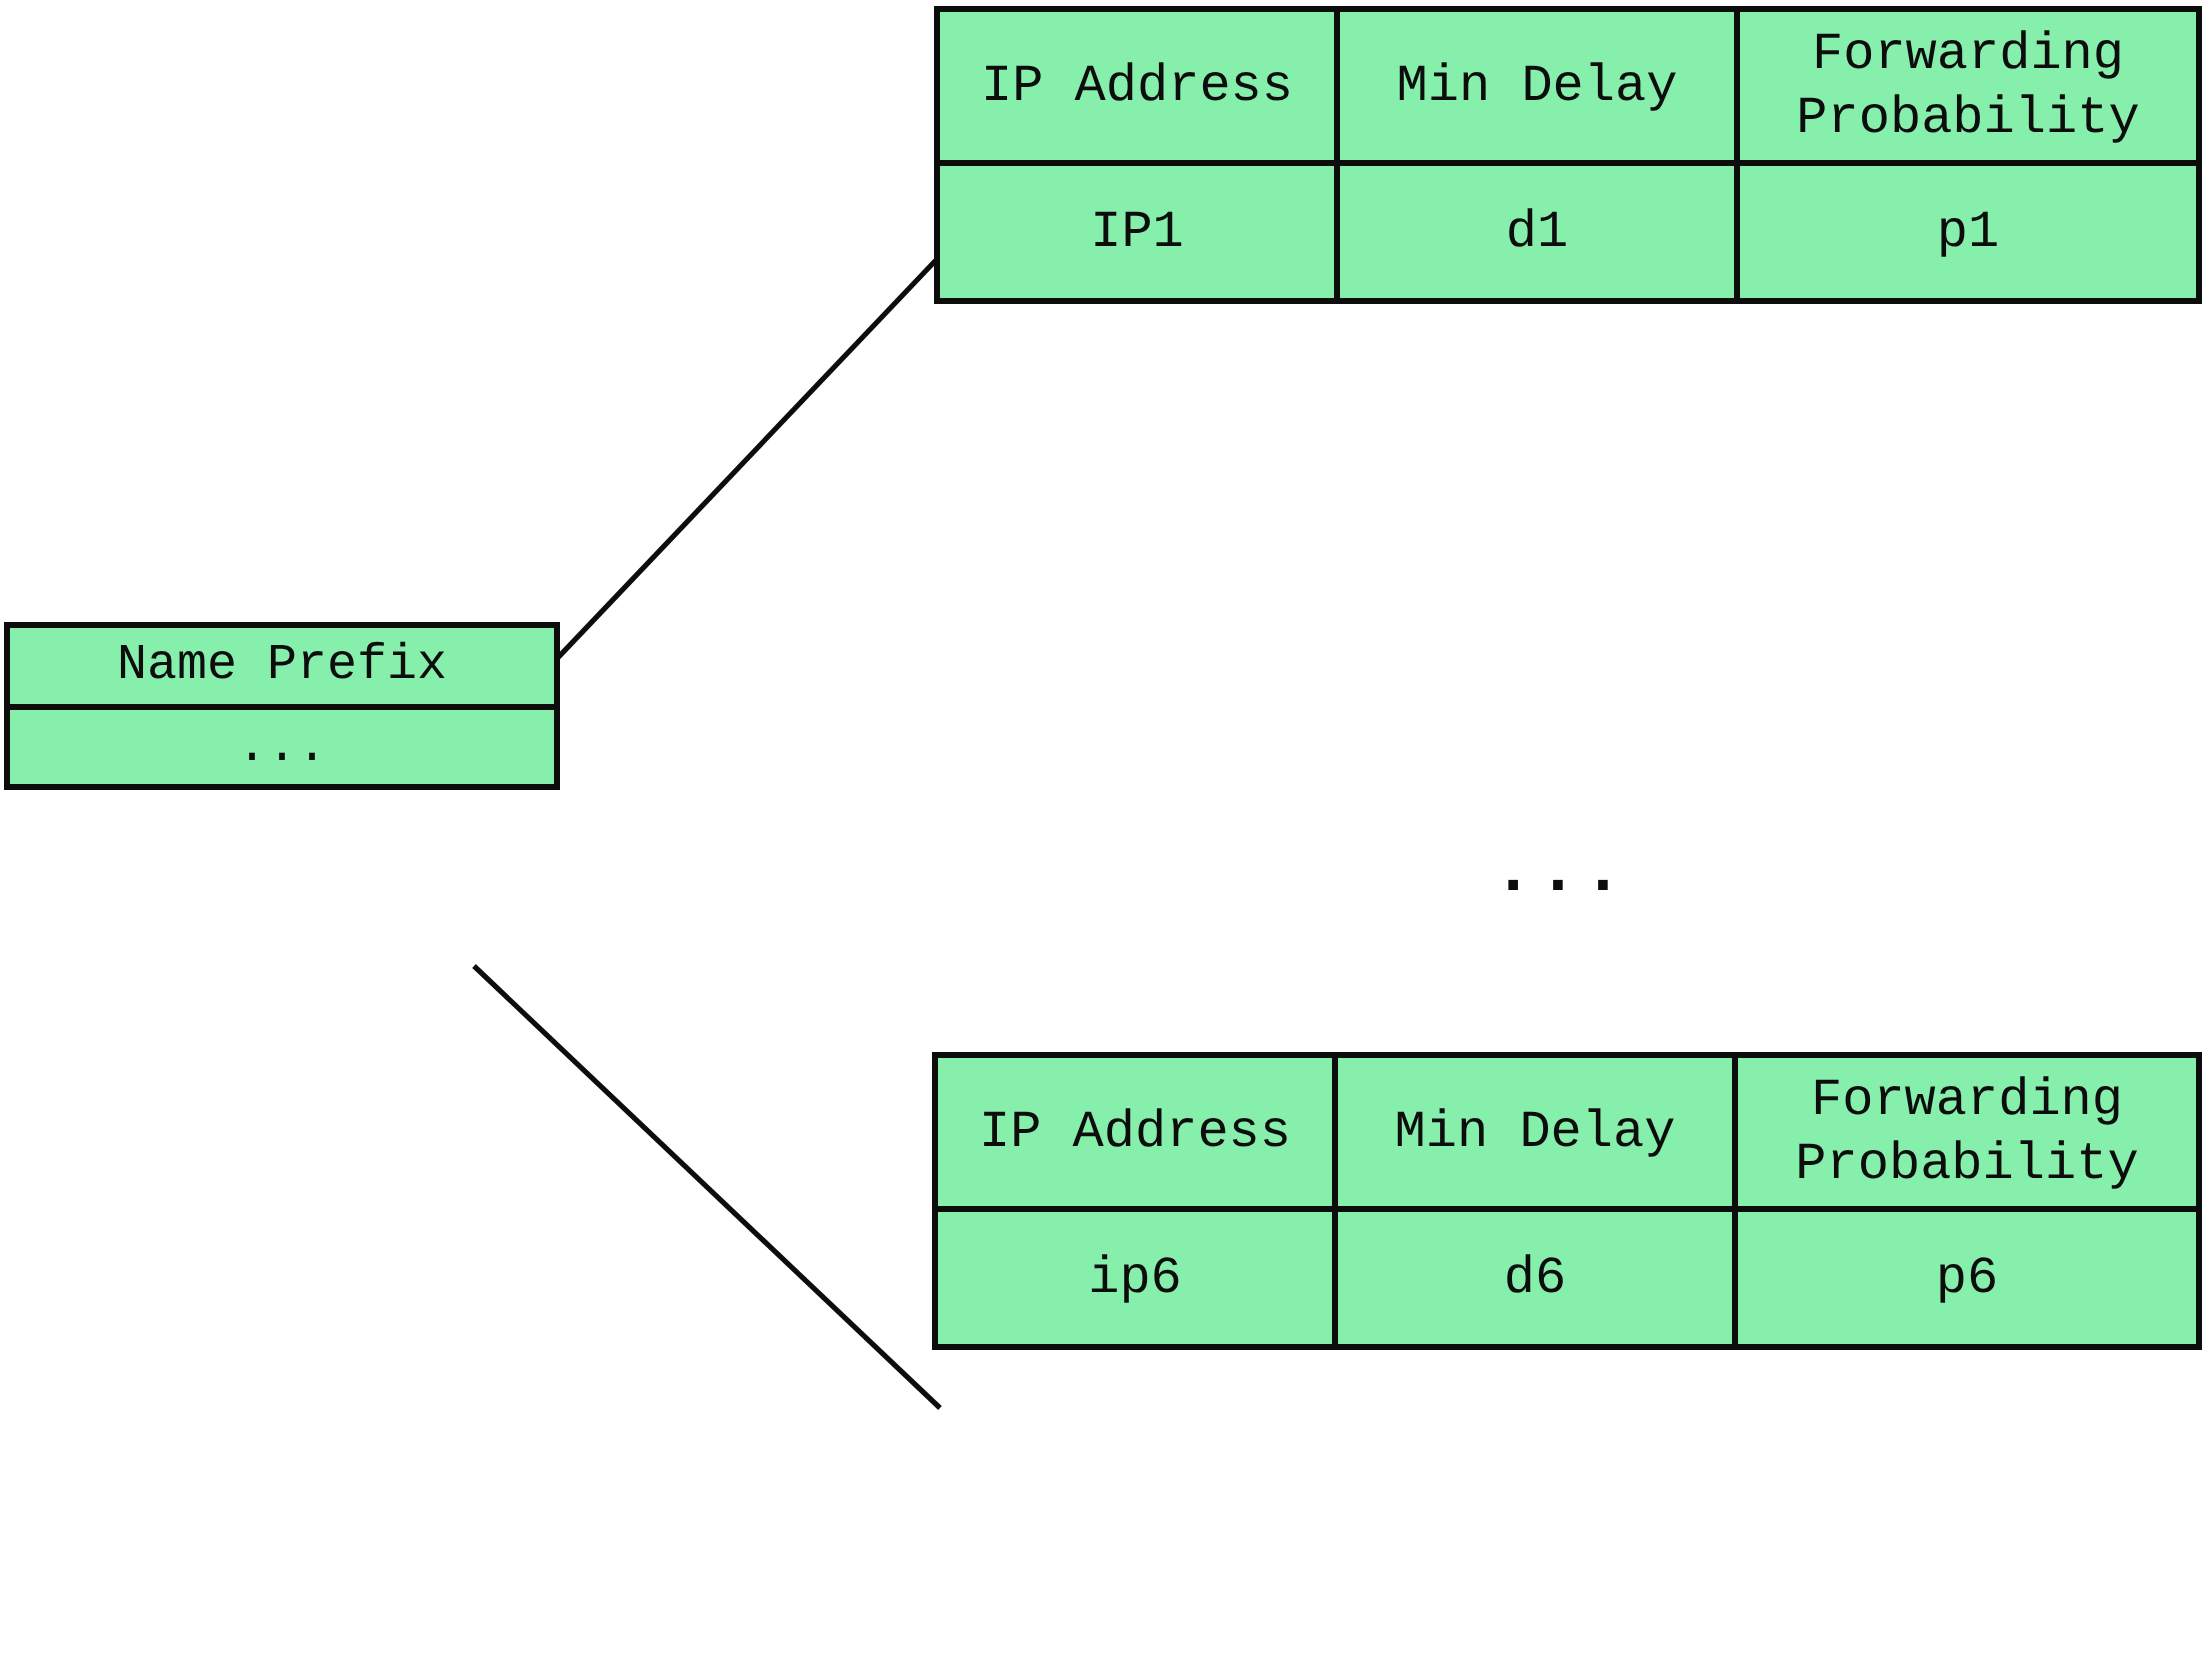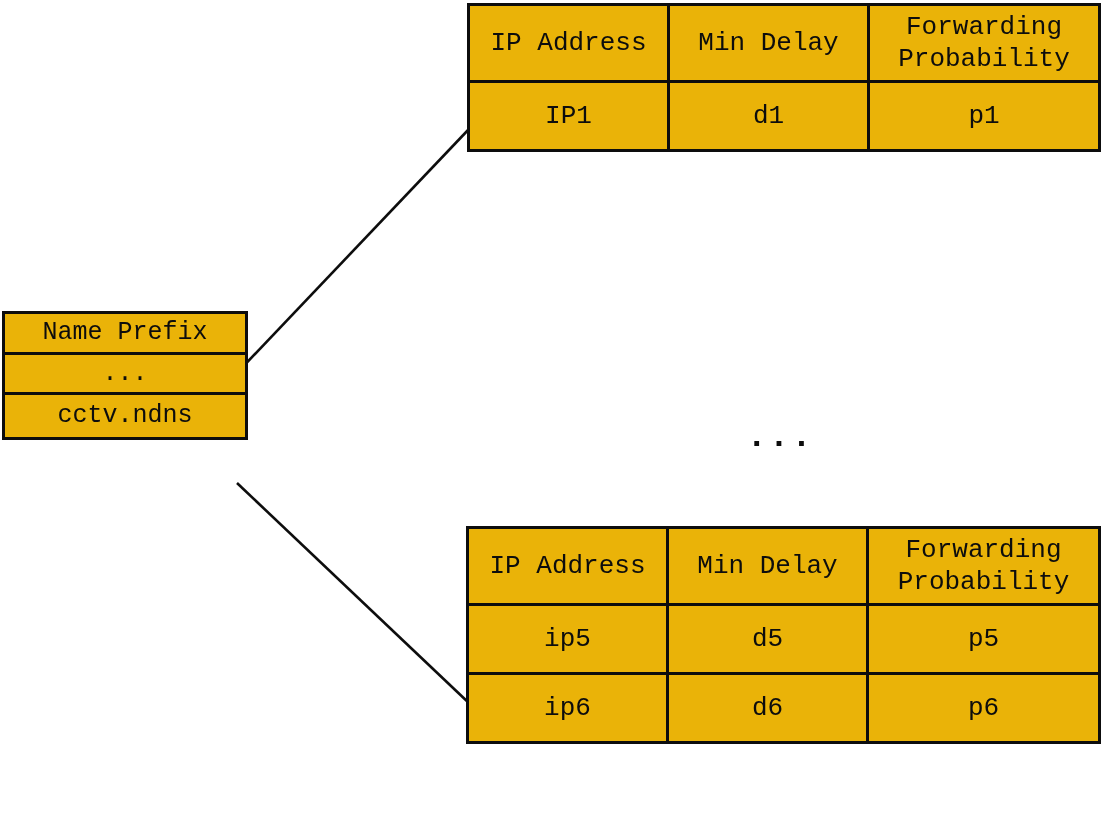--- a/index.html
+++ b/index.html
@@ -20,37 +20,37 @@
     position: absolute;
     left: 0;
     top: 0;
     width: 1105px;
     height: 840px;
   }
   table {
     position: absolute;
     border-collapse: collapse;
     table-layout: fixed;
-    background: #eab308;
+    background: #86efac;
     padding-left: 18px;
   }
   th, td {
     border: 3px solid #0d0d0d;
     text-align: center;
     vertical-align: middle;
     padding: 0 4px;
     font-weight: normal;
     font-size: 26px;
     line-height: 1.25;
   }
   
   .name-table {
     left: 2px;
     top: 311px;
-    width: 246px;
+    width: 278px;
   }
   .name-table th, .name-table td {
     font-size: 25px;
     padding: 0 2px;
   }
   .name-table .r-header { height: 41px; }
   .name-table .r-row    { height: 45px; }
   .name-table .r-dots   { height: 40px; }
   
   .fib-table { width: 631px; }
@@ -81,23 +81,20 @@
   </svg>
 
   <table class="name-table">
     <tbody>
         <tr class="r-header">
       <th>Name Prefix</th>
     </tr>
     <tr class="r-dots">
       <td>...</td>
     </tr>
-    <tr class="r-row">
-      <td>cctv.ndns</td>
-    </tr>
   </tbody>
     </table>
 
   <table class="fib-table top">
     <colgroup>
       <col style="width:200px">
         <col style="width:200px">
         <col style="width:231px">
     </colgroup>
     <tbody>
@@ -122,25 +119,20 @@
         <col style="width:200px">
         <col style="width:232px">
     </colgroup>
     <tbody>
         <tr class="r-header">
       <th>IP Address</th>
       <th>Min Delay</th>
       <th>Forwarding Probability</th>
     </tr>
     <tr class="r-row">
-      <td>ip5</td>
-      <td>d5</td>
-      <td>p5</td>
-    </tr>
-    <tr class="r-row">
       <td>ip6</td>
       <td>d6</td>
       <td>p6</td>
     </tr>
   </tbody>
     </table>
 
 </div>
 
 </body></html>

